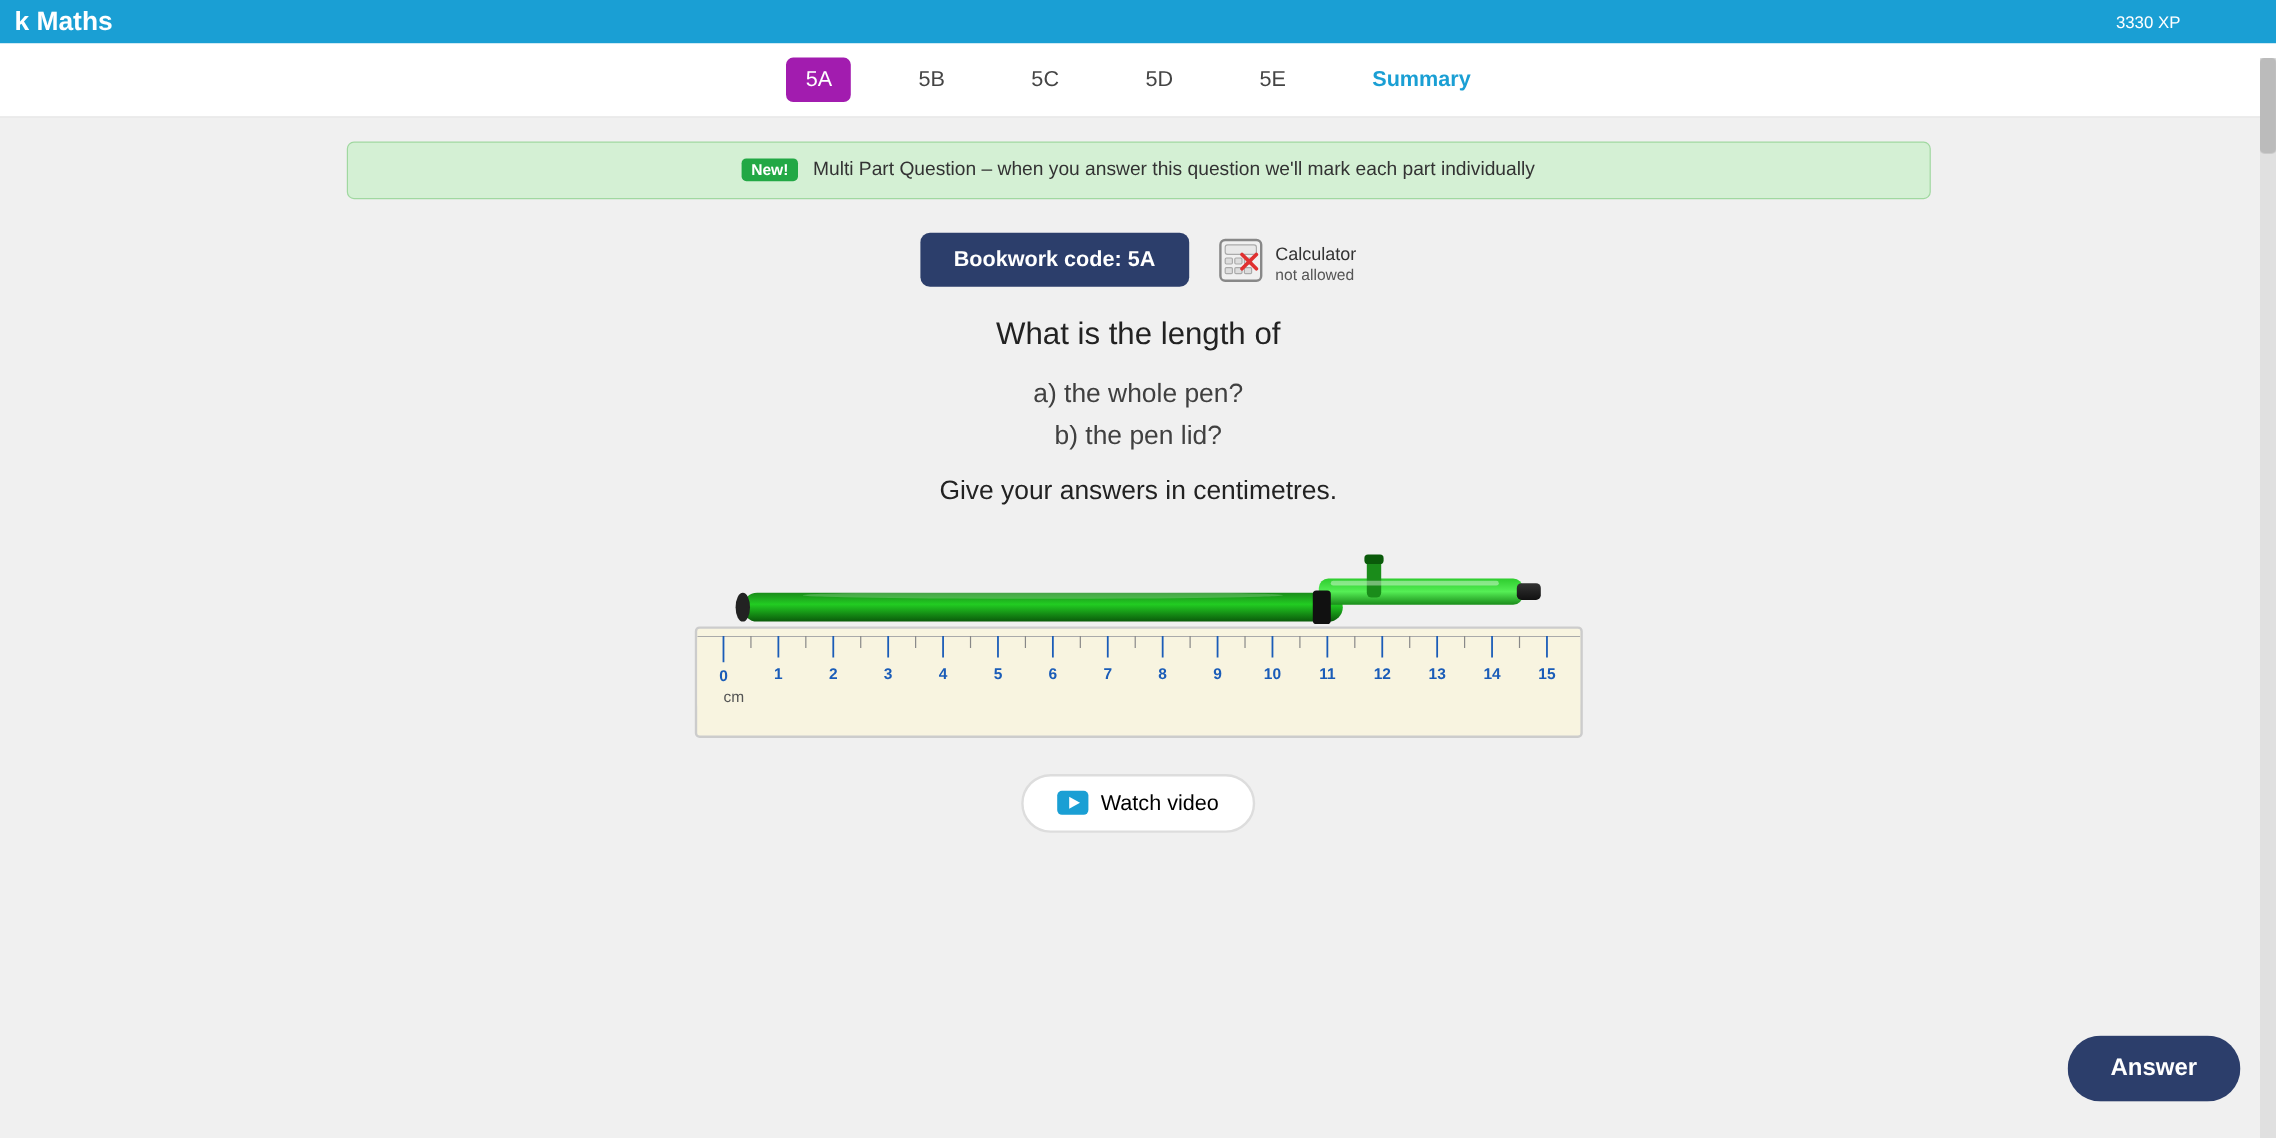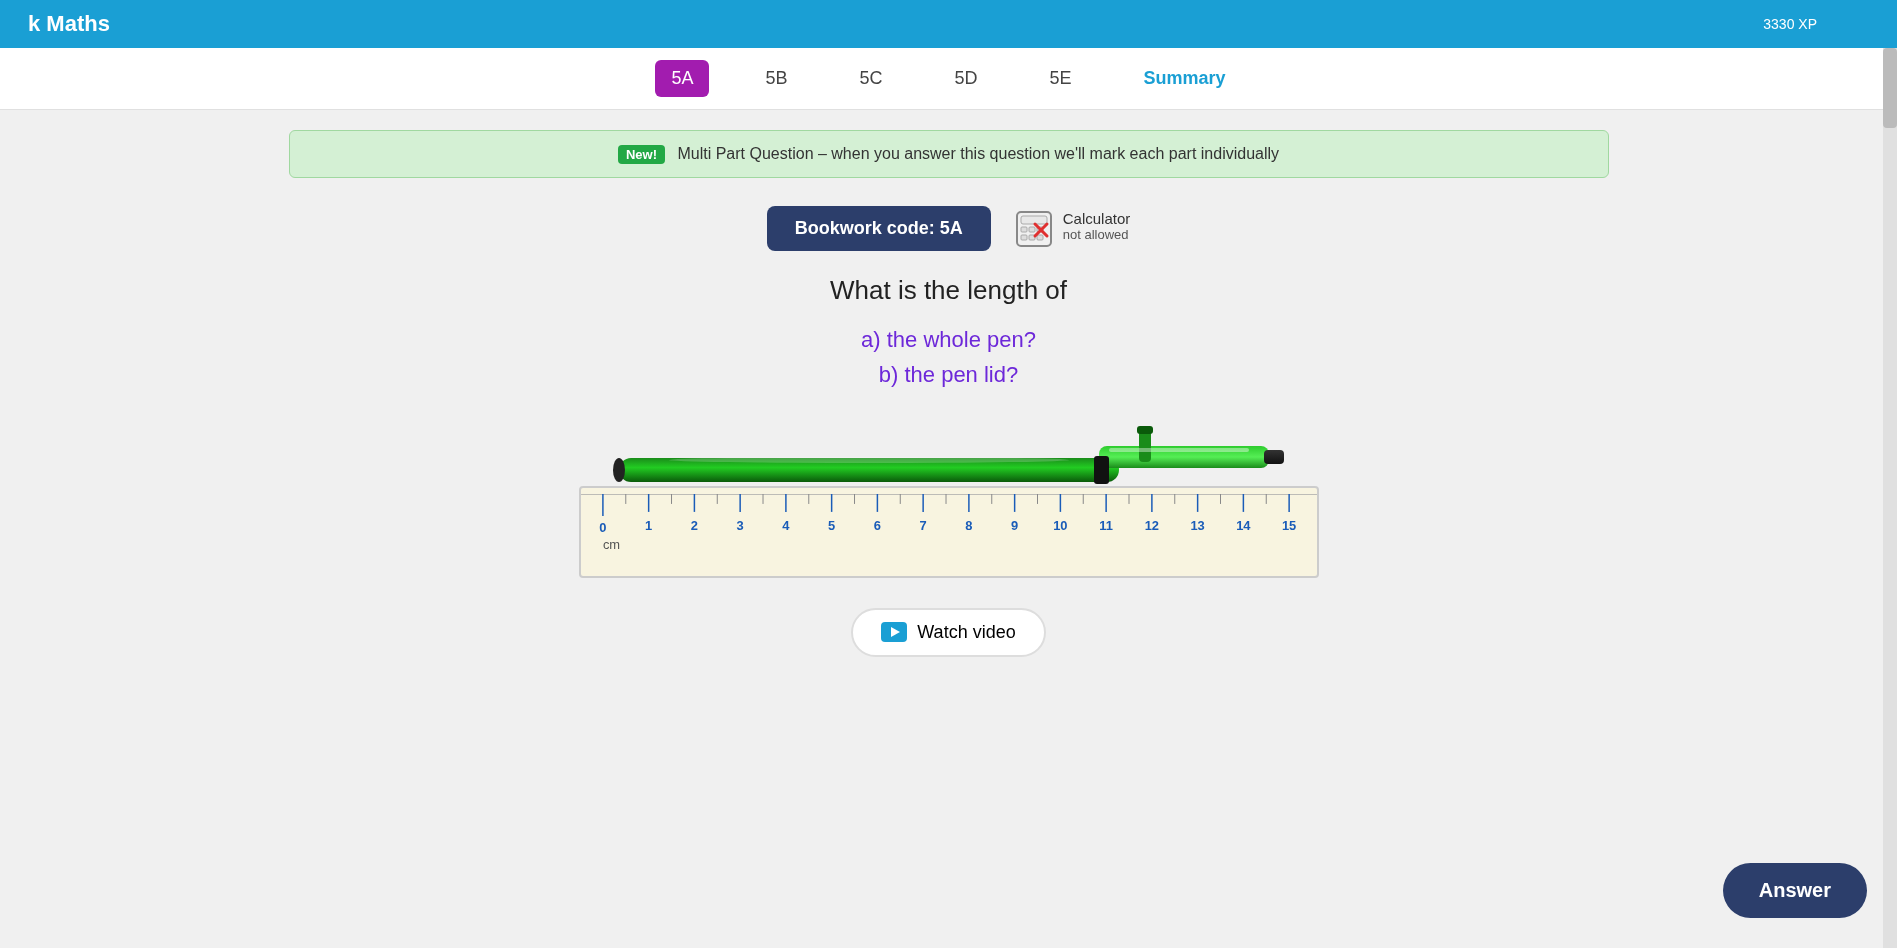--- a/index.html
+++ b/index.html
@@ -6,24 +6,24 @@
     body {
       font-family: 'Segoe UI', Arial, sans-serif;
       background: #f0f0f0;
       min-height: 948px;
       overflow-x: hidden;
     }
 
     
     .header {
       background: #1a9fd4;
-      height: 48px;
+      height: 36px;
       display: flex;
       align-items: center;
-      padding: 0 28px;
+      padding: 0 12px;
       position: relative;
     }
     .header-title {
       color: white;
       font-size: 22px;
       font-weight: bold;
     }
     .header-xp {
       position: absolute;
       right: 80px;
@@ -97,21 +97,21 @@
     .bookwork-code {
       background: #2c3e6b;
       color: white;
       padding: 12px 28px;
       border-radius: 8px;
       font-size: 18px;
       font-weight: bold;
     }
     .calculator-info {
       display: flex;
-      align-items: flex-start;
+      align-items: flex-end;
       gap: 10px;
       font-size: 15px;
       color: #444;
     }
     .calc-svg {
       width: 38px;
       height: 38px;
     }
 
     
@@ -119,21 +119,21 @@
       text-align: center;
       margin: 24px 0;
     }
     .question-main {
       font-size: 26px;
       color: #222;
       margin-bottom: 16px;
     }
     .question-parts {
       font-size: 22px;
-      color: #6d28d9;
+      color: #404040;
       line-height: 1.6;
       margin-bottom: 16px;
     }
     .question-instruction {
       font-size: 22px;
       color: #222;
       margin-bottom: 30px;
     }
 
     
@@ -279,20 +279,21 @@
       </div>
     </div>
   </div>
 
   <div class="question-area">
     <div class="question-main">What is the length of</div>
     <div class="question-parts">
       <div>a) the whole pen?</div>
       <div>b) the pen lid?</div>
     </div>
+    <div class="question-instruction">Give your answers in centimetres.</div>
   </div>
 
   <div class="diagram-area">
     <div class="ruler-container">
 
       <div class="pen-wrapper">
         <svg width="740" height="80" viewBox="0 0 740 80" xmlns="http://www.w3.org/2000/svg">
 
           <defs>
             <linearGradient id="penBodyGrad" x1="0" y1="0" x2="0" y2="1">

